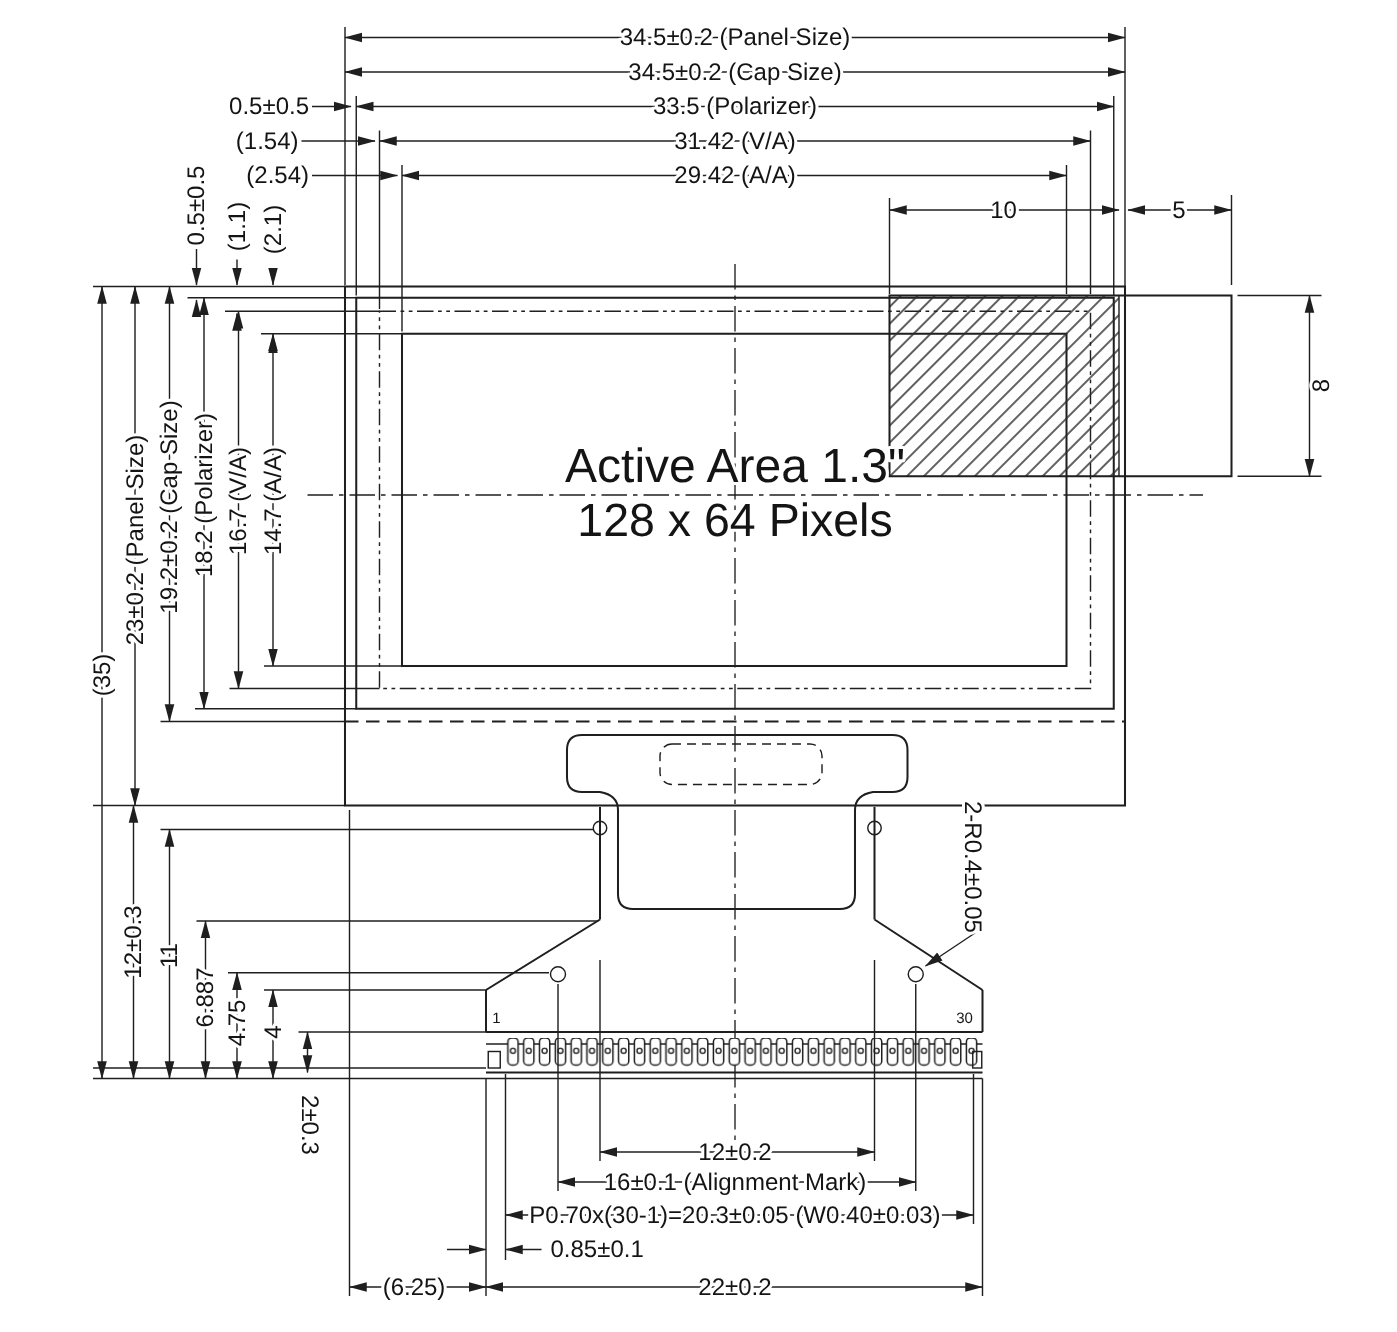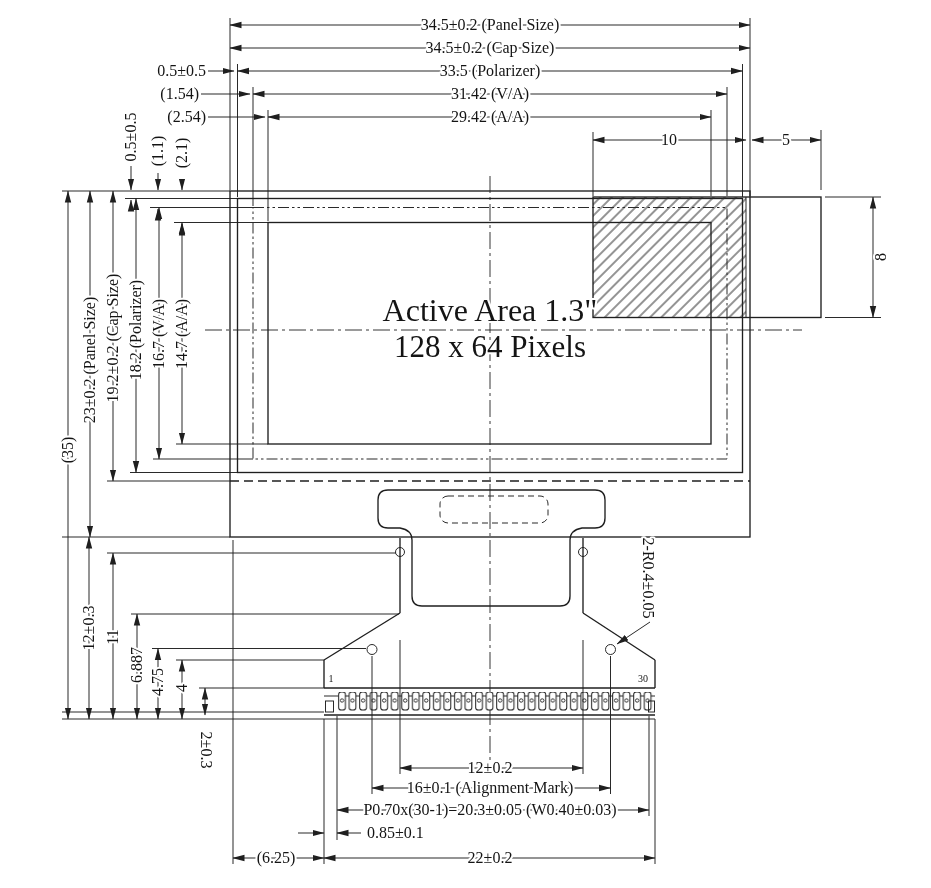--- a/index.html
+++ b/index.html
@@ -1,17 +1,17 @@
 <!DOCTYPE html>
 <html><head>
 <meta charset="utf-8">
 <style>
   html,body{margin:0;padding:0;background:#fff;}
   .page{position:relative;width:931px;height:888px;background:#ffffff;overflow:hidden;
-        font-family:Liberation Serif, serif;}
+        font-family:Liberation Sans, sans-serif;}
   svg{position:absolute;left:0;top:0;}
   .ln{stroke:#1f1f1f;stroke-width:1.35;fill:none;}
   .tn{stroke:#1f1f1f;stroke-width:0.95;fill:none;}
   .dd{stroke-dasharray:11 3 2.5 3 2.5 3;}
   .da{stroke-dasharray:9 5;}
   .dsh{stroke-dasharray:6 4;}
   .cl{stroke:#1f1f1f;stroke-width:0.9;fill:none;stroke-dasharray:17 4 3 4;}
   text{fill:#141414;paint-order:stroke;stroke:#ffffff;stroke-width:4px;stroke-linejoin:round;}
   .dt{font-size:16px;text-anchor:middle;}
   .dte{text-anchor:end;}

